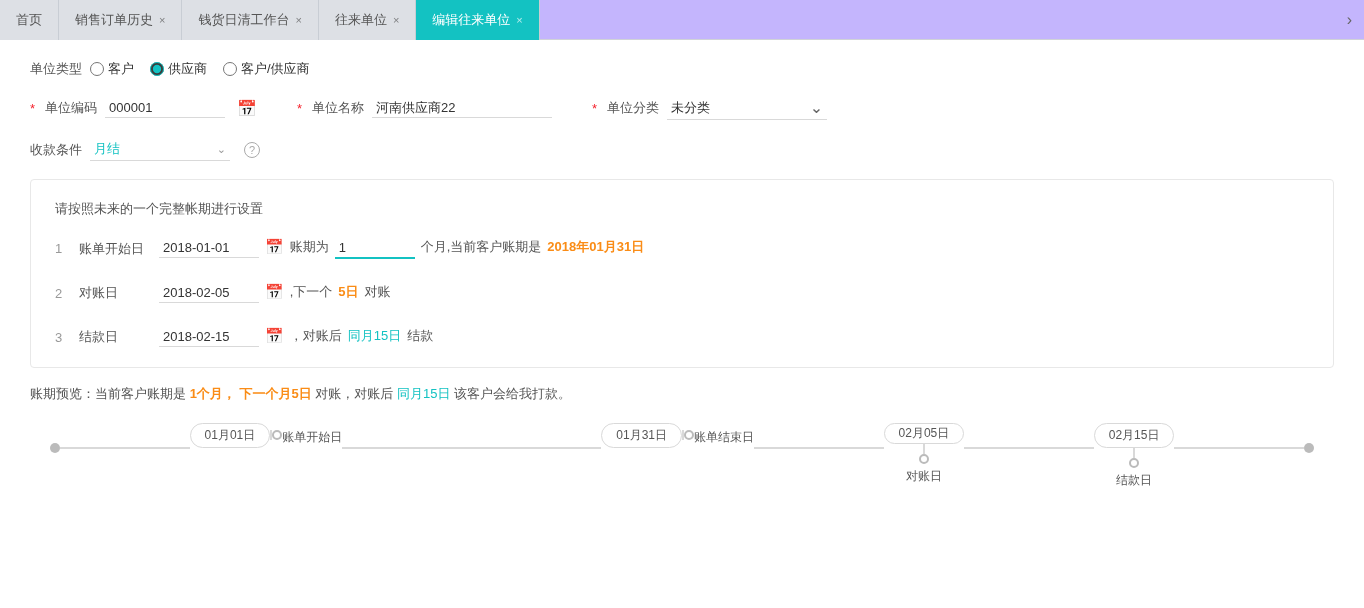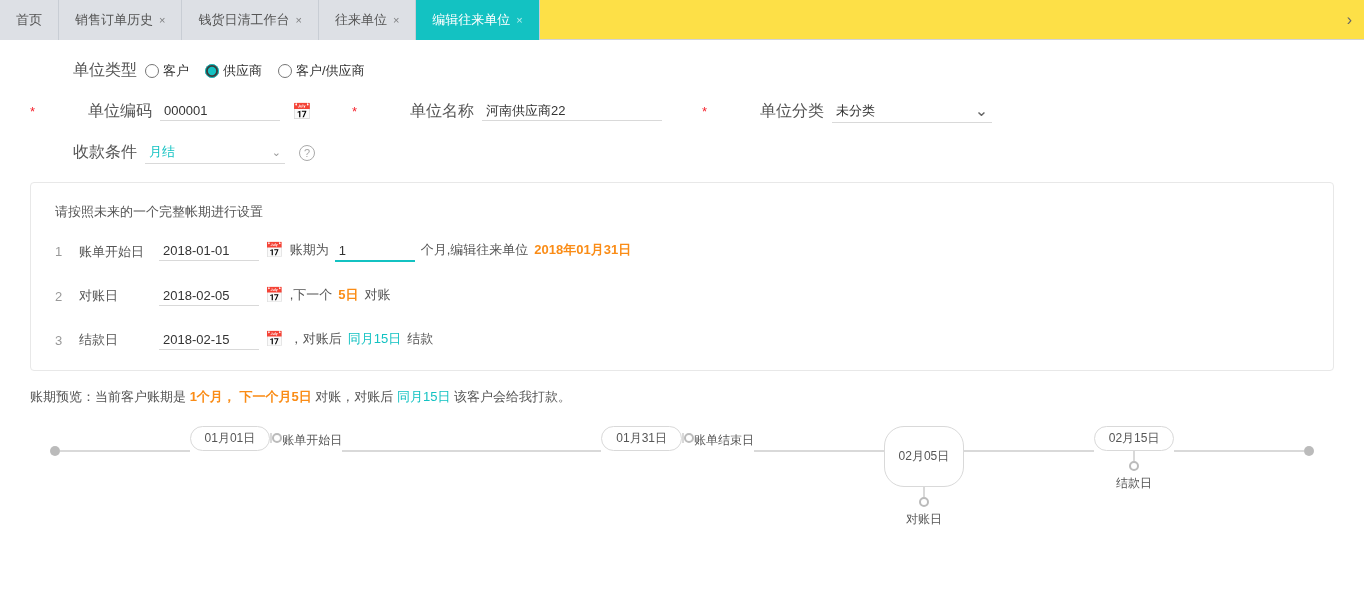--- a/index.html
+++ b/index.html
@@ -2,21 +2,21 @@
 <html><head>
   <meta charset="utf-8">
   <style>
     * { box-sizing: border-box; margin: 0; padding: 0; }
     body { font-family: 'Microsoft YaHei', Arial, sans-serif; font-size: 13px; color: #333; background: #f0f2f5; }
 
     
     .tab-bar {
       display: flex;
       align-items: center;
-      background: #fde047;
+      background: #c4b5fd;
       height: 40px;
       border-bottom: 1px solid #d0d3d8;
       padding-left: 0;
     }
     .tab {
       display: flex;
       align-items: center;
       padding: 0 16px;
       height: 40px;
       cursor: pointer;
@@ -60,22 +60,21 @@
     }
     .form-group {
       display: flex;
       align-items: center;
       gap: 8px;
       margin-right: 40px;
     }
     .form-label {
       color: #555;
       white-space: nowrap;
-      font-size: 16px;
-      margin-left: 43px;
+      font-size: 13px;
     }
     .required-star {
       color: #f5222d;
       margin-right: 2px;
     }
     .radio-group {
       display: flex;
       align-items: center;
       gap: 16px;
     }
@@ -307,21 +306,21 @@
     <div class="section-title">请按照未来的一个完整帐期进行设置</div>
 
     <div class="setting-row">
       <span class="setting-num">1</span>
       <span class="setting-label">账单开始日</span>
       <div class="setting-value">
         <input type="text" class="date-input" value="2018-01-01" style="">
         <span class="cal-icon">📅</span>
         <span class="desc-text">账期为</span>
         <input type="text" class="period-input" value="1" style="">
-        <span class="desc-text">个月,编辑往来单位</span>
+        <span class="desc-text">个月,当前客户账期是</span>
         <span class="highlight-orange">2018年01月31日</span>
       </div>
     </div>
 
     <div class="setting-row">
       <span class="setting-num">2</span>
       <span class="setting-label">对账日</span>
       <div class="setting-value">
         <input type="text" class="date-input" value="2018-02-05" style="">
         <span class="cal-icon">📅</span>
@@ -380,21 +379,21 @@
         <div style="width:2px;height:10px;background:#d9d9d9;"></div>
         <div style="width:10px;height:10px;border-radius:50%;border:2px solid #bbb;background:#fff;"></div>
         <div style="font-size:12px;color:#555;margin-top:4px;white-space:nowrap;">账单结束日</div>
       </div>
 
       <div style="flex:1;position:relative;height:30px;">
         <div style="position:absolute;top:24px;left:0;right:0;height:2px;background:#d9d9d9;"></div>
       </div>
 
       <div style="display:flex;flex-direction:column;align-items:center;">
-        <div style="border:1px solid #d9d9d9;border-radius:20px;padding:21px 14px;font-size:12px;color:#555;background:#fff;white-space:nowrap;">02月05日</div>
+        <div style="border:1px solid #d9d9d9;border-radius:20px;padding:1px 14px;font-size:12px;color:#555;background:#fff;white-space:nowrap;">02月05日</div>
         <div style="width:2px;height:10px;background:#d9d9d9;"></div>
         <div style="width:10px;height:10px;border-radius:50%;border:2px solid #bbb;background:#fff;"></div>
         <div style="font-size:12px;color:#555;margin-top:4px;white-space:nowrap;">对账日</div>
       </div>
 
       <div style="flex:1;position:relative;height:30px;">
         <div style="position:absolute;top:24px;left:0;right:0;height:2px;background:#d9d9d9;"></div>
       </div>
 
       <div style="display:flex;flex-direction:column;align-items:center;">

